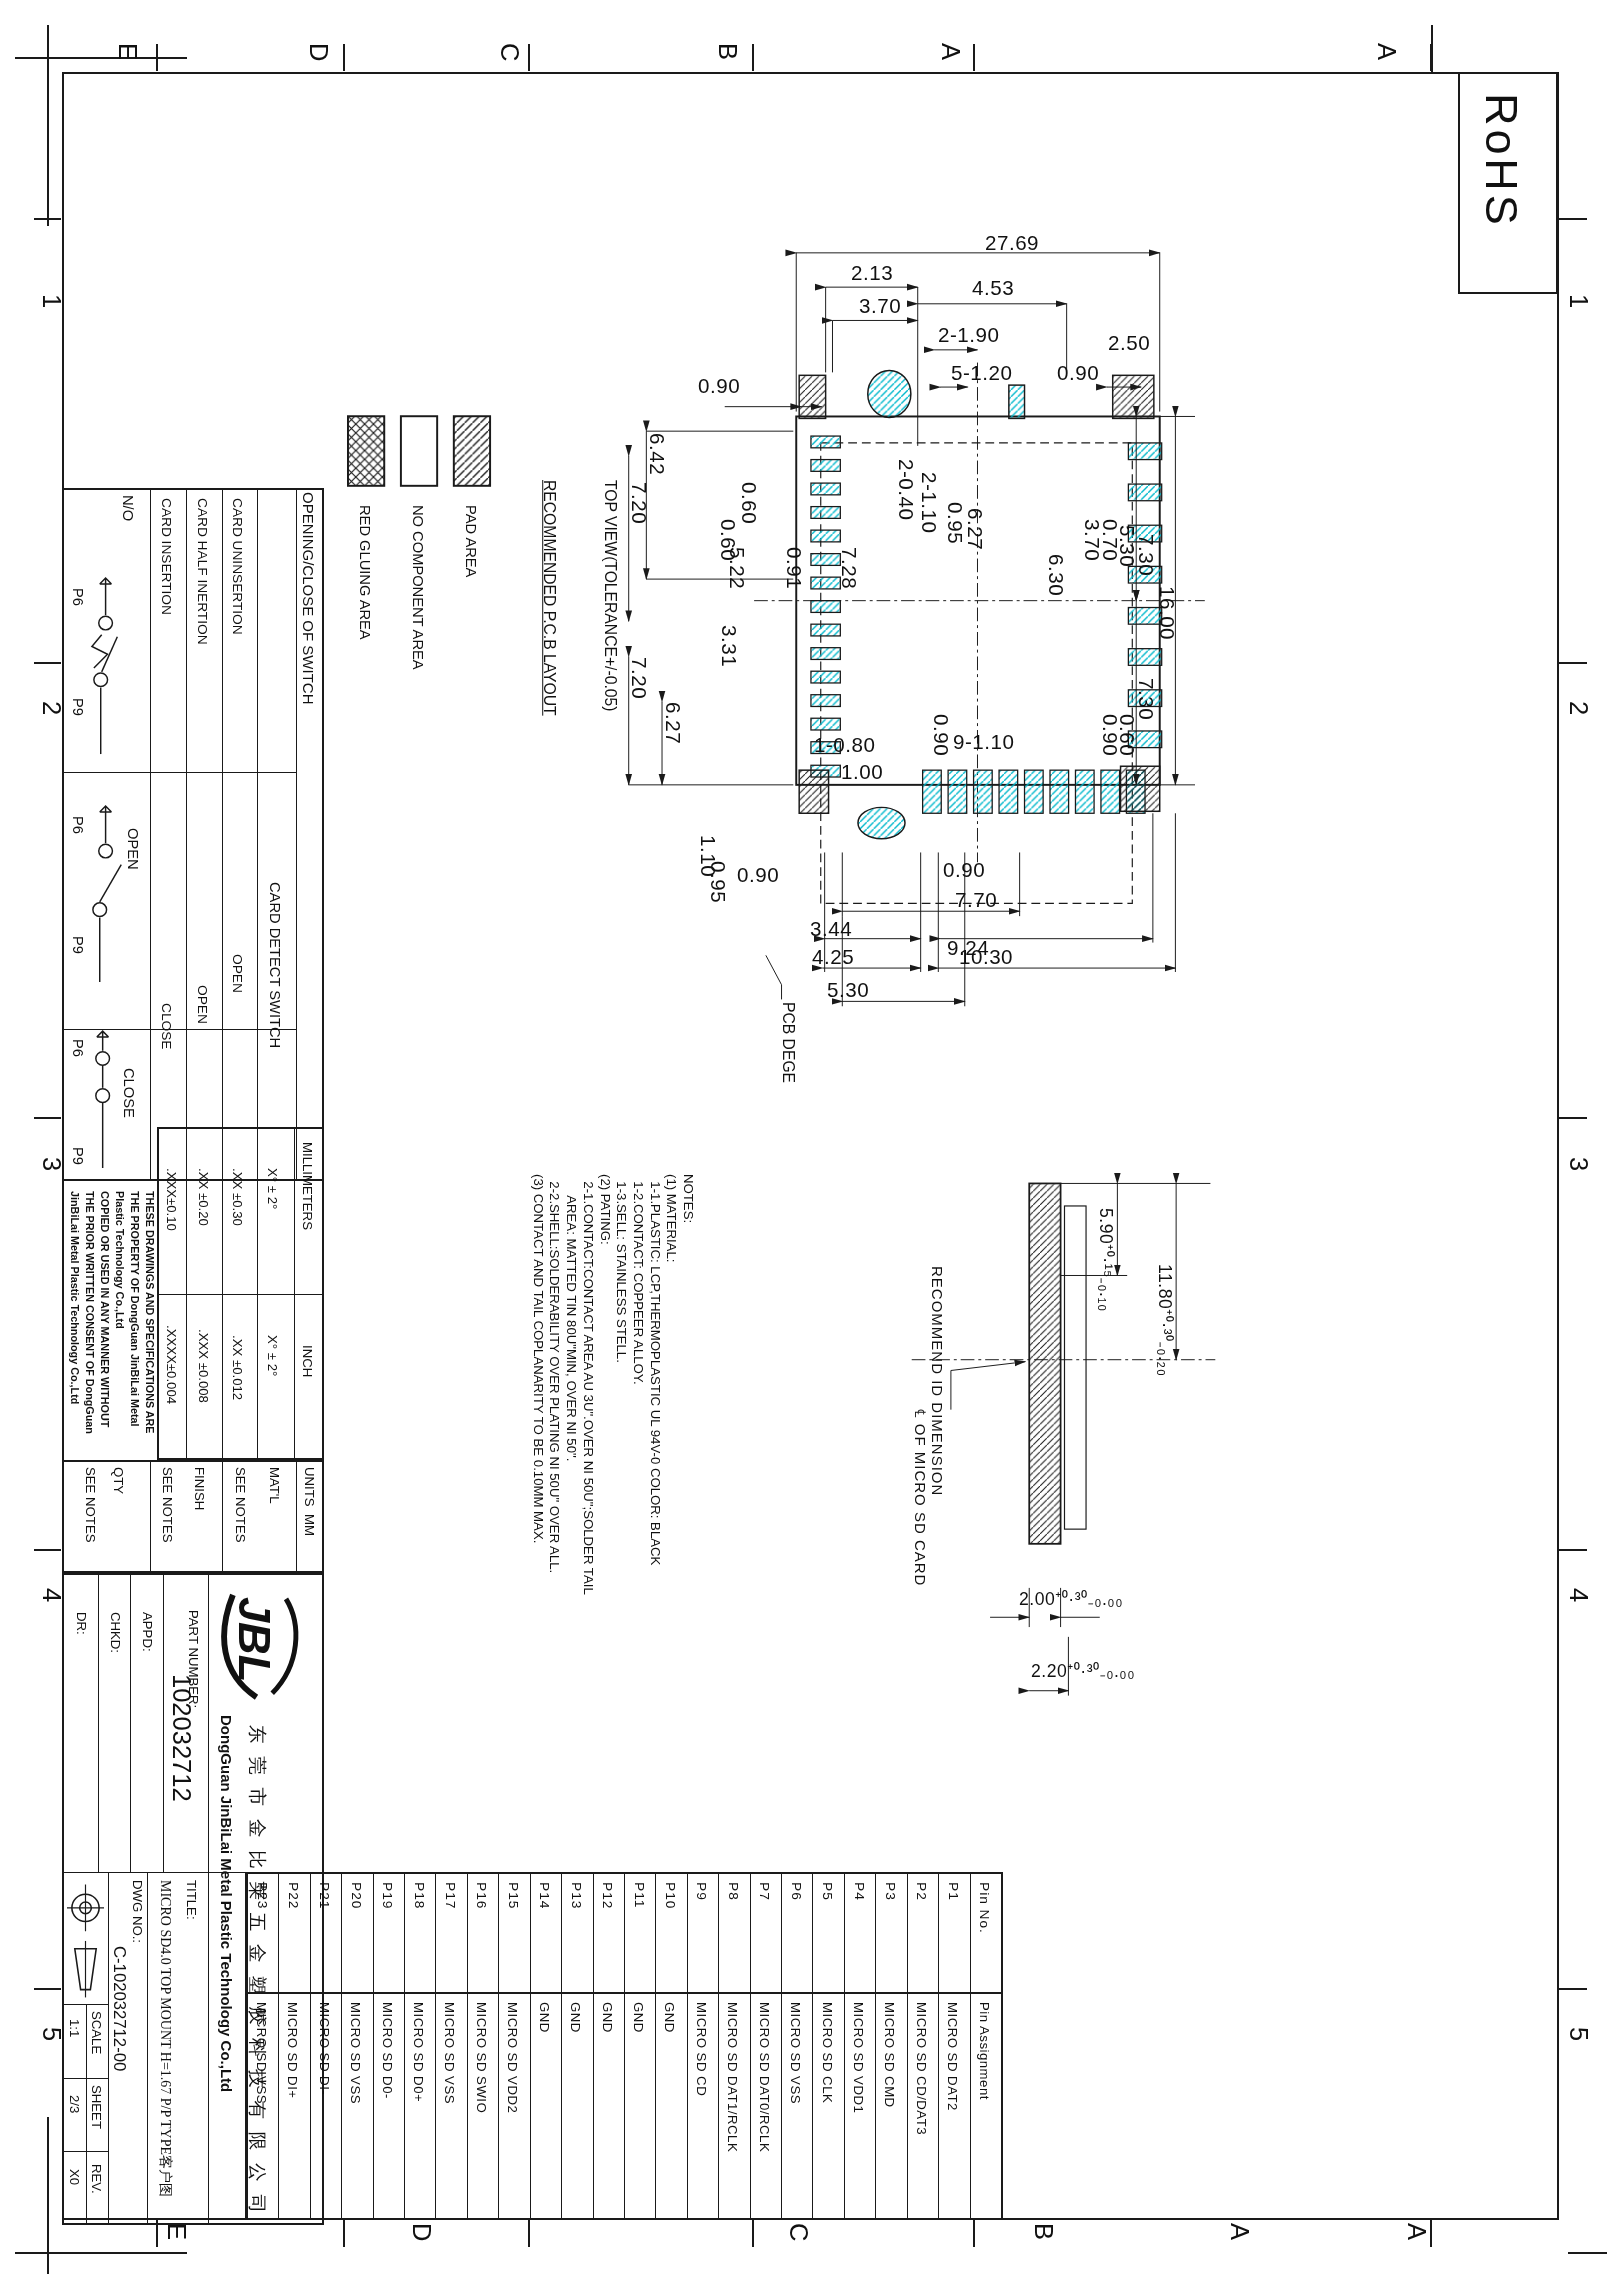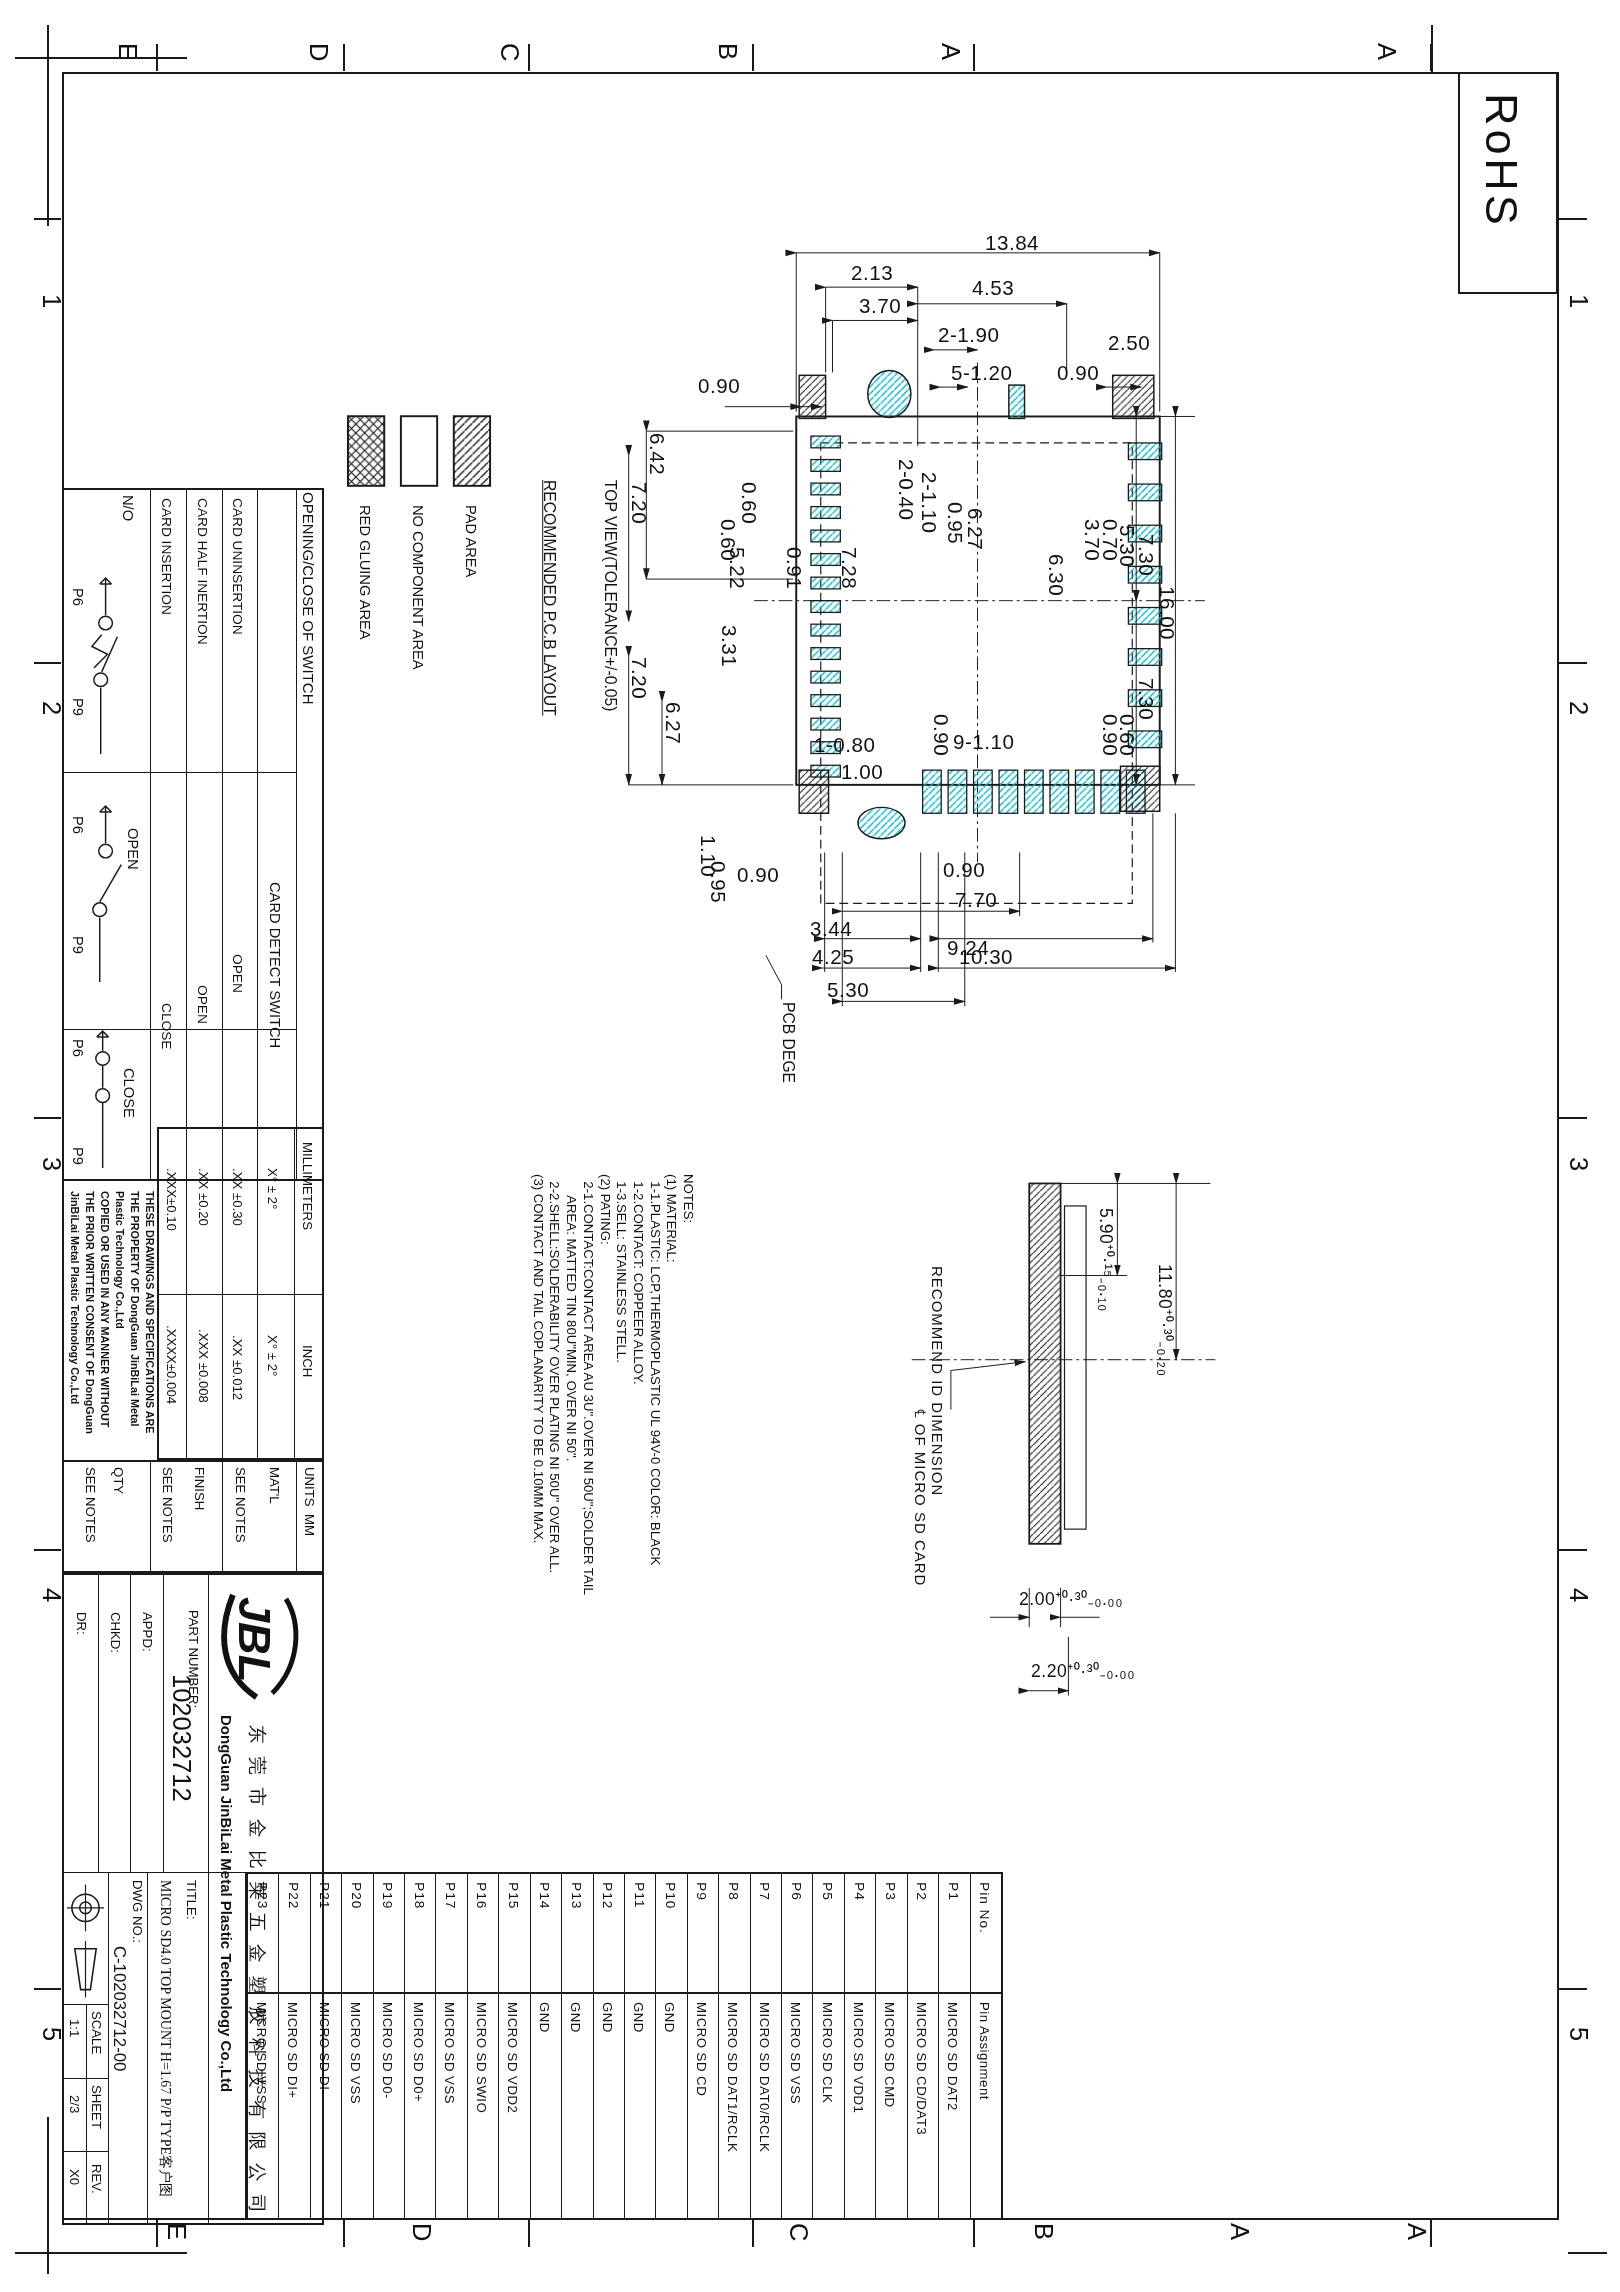--- a/index.html
+++ b/index.html
@@ -532,21 +532,21 @@
       <path d="M410,758 L510,758" marker-start="url(#ar)" marker-end="url(#ar)"></path>
       <path d="M528,758 L770,758" marker-start="url(#ar)" marker-end="url(#ar)"></path>
       <path d="M430,792 L555,792" marker-start="url(#ar)" marker-end="url(#ar)"></path>
       <path d="M412,640 L412,762 M510,640 L510,762 M747,600 L747,732 M770,600 L770,762 M528,640 L528,762 M430,705 L430,797 M555,640 L555,797"></path>
     </g>
 
     <path d="M352,745 L368,775 L368,790" stroke="#1a1a1a" stroke-width="1" fill="none"></path>
   </svg>
 
   <div id="dimLayer">
-      <div class="h dim" style="left:985px;top:231px;">13.84</div>
+      <div class="h dim" style="left:985px;top:231px;">27.69</div>
       <div class="h dim" style="left:851px;top:261px;">2.13</div>
       <div class="h dim" style="left:859px;top:294px;">3.70</div>
       <div class="h dim" style="left:972px;top:276px;">4.53</div>
       <div class="h dim" style="left:938px;top:323px;">2-1.90</div>
       <div class="h dim" style="left:1057px;top:361px;">0.90</div>
       <div class="h dim" style="left:951px;top:361px;">5-1.20</div>
       <div class="h dim" style="left:1108px;top:331px;">2.50</div>
       <div class="h dim" style="left:698px;top:374px;">0.90</div>
       <div class="v dimv" style="left:645px;top:433px;">6.42</div>
       <div class="v dimv" style="left:627px;top:482px;">7.20</div>

